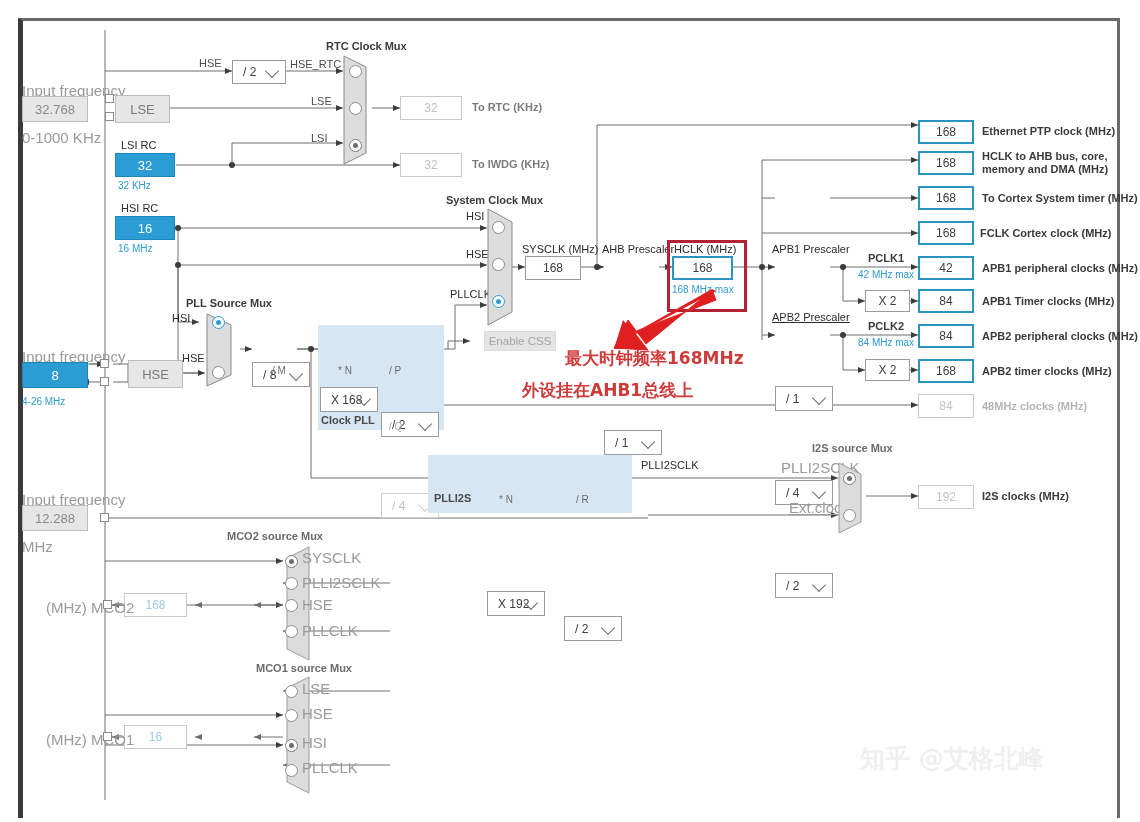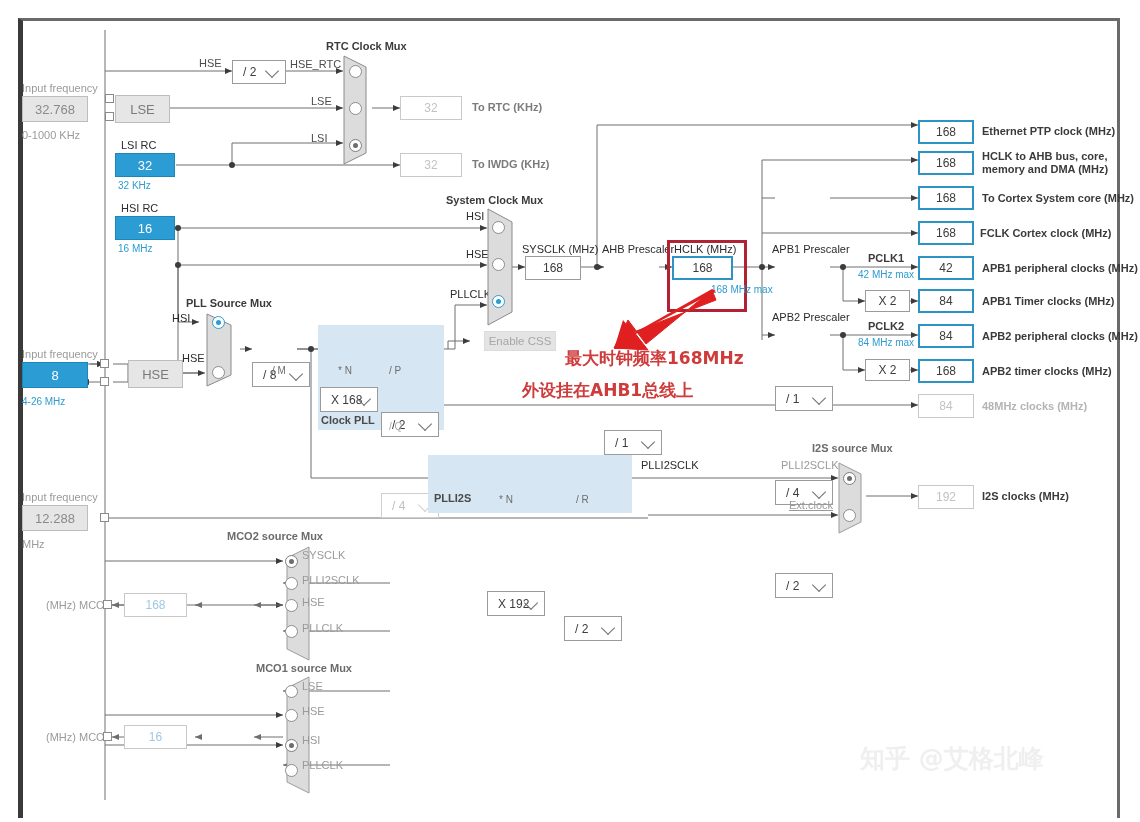--- a/index.html
+++ b/index.html
@@ -17,21 +17,21 @@
   svg.wires{position:absolute;left:0;top:0;width:1140px;height:822px;pointer-events:none;}
 
   
   .n{position:absolute;box-sizing:border-box;}
 
   
   .lbl{font-size:11px;color:#4d4d4d;white-space:nowrap;}
   .lbl-dark{font-size:11px;color:#2b2b2b;white-space:nowrap;}
   .lbl-bold{font-size:11px;font-weight:bold;color:#3b3b3b;white-space:nowrap;}
   .lbl-blue{font-size:10px;color:#2d9cd2;white-space:nowrap;}
-  .lbl-gray{font-size:11px;color:#9a9a9a;white-space:nowrap;}
+  .lbl-gray{font-size:15px;color:#9a9a9a;white-space:nowrap;}
   .lbl-small{font-size:10px;color:#6d6d6d;white-space:nowrap;}
   .out-lbl{font-size:11px;font-weight:bold;color:#3a3a3a;white-space:nowrap;line-height:13px;}
 
   
   .box{
     border:1px solid #9b9b9b;background:#ffffff;display:flex;
     align-items:center;justify-content:center;font-size:12px;color:#3c3c3c;
   }
   .box-dis{
     border:1px solid #c9c9c9;background:#ffffff;display:flex;
@@ -379,54 +379,54 @@
 
   <div class="n lbl-dark" style="left:602px;top:243px;">AHB Prescaler</div>
   <div class="combo" style="left:604px;top:256px;width:56px;height:23px;">
     <span class="cv">/ 1</span>
     <span class="chev"></span>
   </div>
 
   <div class="redbox" style="left:667px;top:240px;width:74px;height:66px;"></div>
   <div class="n lbl-dark" style="left:674px;top:243px;border-radius:6px;">HCLK (MHz)</div>
   <div class="n box-out" style="left:672px;top:256px;width:61px;height:24px;">168</div>
-  <div class="n lbl-blue" style="left:711px;top:284px;text-align:right;">168 MHz max</div>
+  <div class="n lbl-blue" style="left:672px;top:284px;text-align:right;">168 MHz max</div>
 
   <div class="combo" style="left:775px;top:187px;width:56px;height:23px;">
     <span class="cv">/ 1</span>
     <span class="chev"></span>
   </div>
 
   <div class="n lbl-dark" style="left:772px;top:243px;">APB1 Prescaler</div>
   <div class="combo" style="left:775px;top:256px;width:56px;height:23px;">
     <span class="cv">/ 4</span>
     <span class="chev"></span>
   </div>
   <div class="n lbl-bold" style="left:868px;top:252px;">PCLK1</div>
   <div class="n lbl-blue" style="left:858px;top:269px;">42 MHz max</div>
   <div class="n box" style="left:865px;top:290px;width:45px;height:22px;">X 2</div>
 
-  <div class="n lbl-dark" style="left:772px;top:311px;">APB2 Prescaler</div>
+  <div class="n lbl-dark" style="left:772px;top:311px;text-decoration:underline;">APB2 Prescaler</div>
   <div class="combo" style="left:775px;top:324px;width:56px;height:23px;">
     <span class="cv">/ 2</span>
     <span class="chev"></span>
   </div>
   <div class="n lbl-bold" style="left:868px;top:320px;">PCLK2</div>
   <div class="n lbl-blue" style="left:858px;top:337px;">84 MHz max</div>
   <div class="n box" style="left:865px;top:359px;width:45px;height:22px;">X 2</div>
 
   <div class="n box-out" style="left:918px;top:120px;width:56px;height:24px;">168</div>
   <div class="n out-lbl" style="left:982px;top:125px;text-align:right;">Ethernet PTP clock (MHz)</div>
 
   <div class="n box-out" style="left:918px;top:151px;width:56px;height:24px;">168</div>
   <div class="n out-lbl" style="left:982px;top:150px;white-space:pre-line;">HCLK to AHB bus, core,
 memory and DMA (MHz)</div>
 
   <div class="n box-out" style="left:918px;top:186px;width:56px;height:24px;">168</div>
-  <div class="n out-lbl" style="left:982px;top:192px;">To Cortex System core (MHz)</div>
+  <div class="n out-lbl" style="left:982px;top:192px;">To Cortex System timer (MHz)</div>
 
   <div class="n box-out" style="left:918px;top:221px;width:56px;height:24px;">168</div>
   <div class="n out-lbl" style="left:952px;top:227px;padding-left:28px;">FCLK Cortex clock (MHz)</div>
 
   <div class="n box-out" style="left:918px;top:256px;width:56px;height:24px;">42</div>
   <div class="n out-lbl" style="left:982px;top:262px;">APB1 peripheral clocks (MHz)</div>
 
   <div class="n box-out" style="left:918px;top:289px;width:56px;height:24px;">84</div>
   <div class="n out-lbl" style="left:982px;top:295px;">APB1 Timer clocks (MHz)</div>
 

